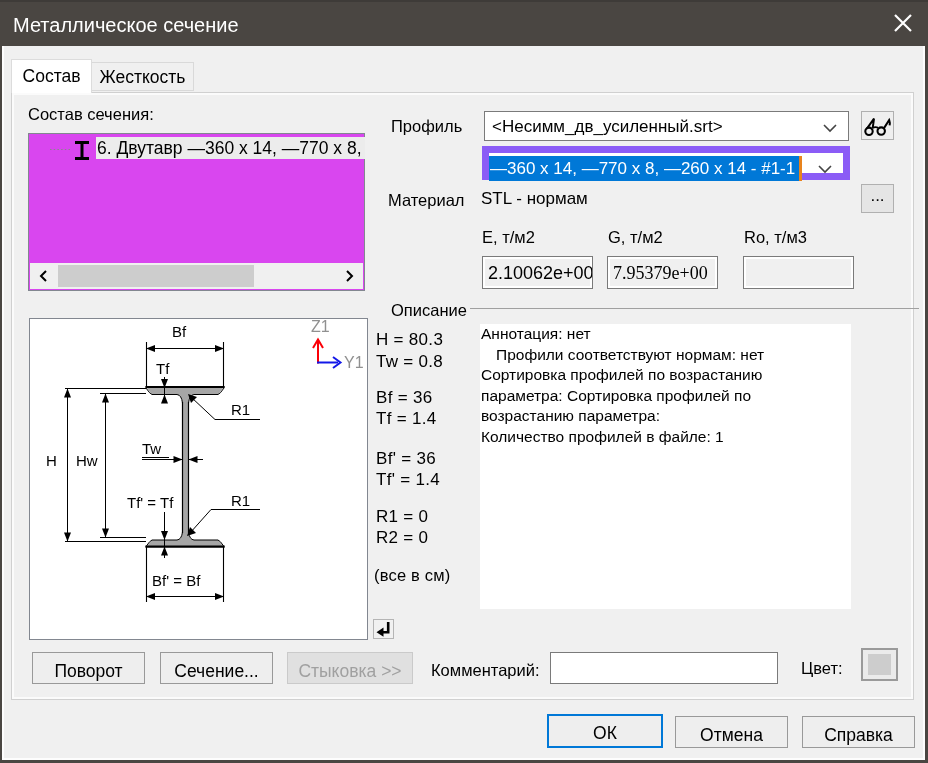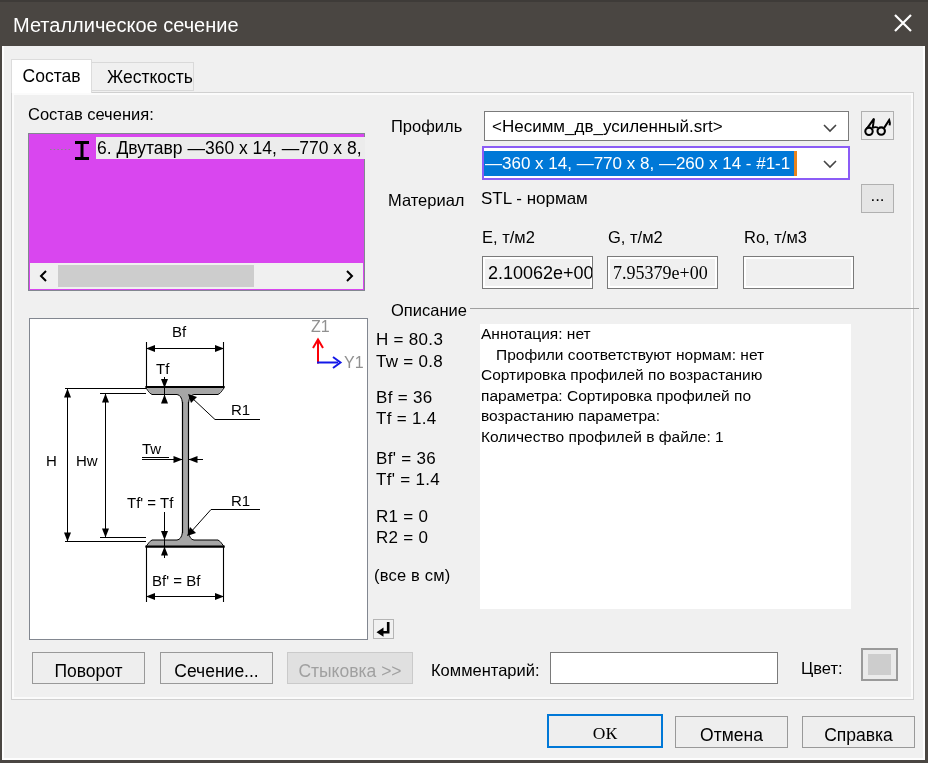--- a/index.html
+++ b/index.html
@@ -5,21 +5,21 @@
 body{width:928px;height:763px;overflow:hidden;font-family:"Liberation Sans",sans-serif;}
 #win{position:absolute;left:0;top:0;width:928px;height:763px;background:#4a4642;}
 #body{position:absolute;left:2px;top:46px;width:923px;height:714px;background:#f0f0f0;border-left:2px solid #fdfdfd;border-right:2px solid #fdfdfd;border-bottom:2px solid #fdfdfd;box-sizing:border-box;}
 .abs{position:absolute;}
 #title{position:absolute;left:13px;top:14px;color:#ffffff;font-size:20px;}
 .lbl{position:absolute;font-size:16.5px;color:#000;white-space:nowrap;}
 .c17{font-size:17px;}
 
 #panel{position:absolute;left:11px;top:92px;width:903px;height:608px;border:1px solid #d0d0d0;box-shadow:inset 0 0 0 2px #fbfbfb;box-sizing:border-box;}
 #tab1{position:absolute;left:11px;top:59px;width:81px;height:34px;background:#ffffff;border:1px solid #dcdcdc;border-bottom:none;box-sizing:border-box;z-index:3;font-size:17.5px;text-align:center;line-height:33px;}
-#tab2{position:absolute;left:92px;top:62px;width:102px;height:29px;background:#f0f0f0;border:1px solid #d9d9d9;border-left:none;box-sizing:border-box;z-index:2;font-size:17.5px;text-align:right;line-height:29px;}
+#tab2{position:absolute;left:92px;top:62px;width:102px;height:29px;background:#f0f0f0;border:1px solid #d9d9d9;border-left:none;box-sizing:border-box;z-index:2;font-size:17.5px;text-align:center;line-height:29px;}
 
 #lb{position:absolute;left:28px;top:133px;width:337px;height:158px;background:#d946ef;border:1px solid #828790;box-sizing:border-box;}
 #lbitem{position:absolute;left:67px;top:3px;width:268px;height:22px;background:#ececec;font-size:17.5px;white-space:nowrap;overflow:hidden;padding-left:1px;line-height:22px;}
 #lbsb{position:absolute;left:1px;bottom:1px;width:333px;height:26px;background:#f0f0f0;}
 #lbthumb{position:absolute;left:28px;top:2px;width:196px;height:22px;background:#cdcdcd;}
 
 #draw{position:absolute;left:29px;top:318px;width:339px;height:322px;background:#fff;border:1px solid #828790;box-sizing:border-box;}
 
 .field{position:absolute;background:#fff;border:1px solid #7a7a7a;box-sizing:border-box;}
 .ro{background:#f0f0f0;box-shadow:inset 0 0 0 2px #ffffff;}
@@ -142,21 +142,21 @@
     <svg width="31" height="27" viewBox="0 0 31 27" style="margin-top:1px;">
       <g stroke="#000" fill="none">
         <circle cx="7" cy="18.3" r="3.7" stroke-width="2.1"></circle>
         <circle cx="19.2" cy="18.1" r="3.7" stroke-width="2.1"></circle>
         <path d="M4.9,15.6 L12,5.6 L10.7,15.2" stroke-width="2"></path>
         <path d="M10.4,15.0 Q13.3,13.4 16.2,14.8" stroke-width="1.6"></path>
         <path d="M22,15.1 L27.2,7.0 Q28.2,9.6 27.6,12.4" stroke-width="2"></path>
       </g>
     </svg>
   </div>
-  <div class="field" style="left:482px;top:146px;width:368px;height:34px;border:2px solid #8b5cf6;">
+  <div class="field" style="left:482px;top:146px;width:368px;height:34px;border:7px solid #8b5cf6;">
     <div class="abs" style="left:0px;top:3px;height:25px;background:#0078d7;color:#fff;font-size:17px;line-height:25px;padding:0 4px 0 1px;white-space:nowrap;">—360 x 14, —770 x 8, —260 x 14 - #1-1</div>
     <div class="abs" style="left:310px;top:3px;width:2.5px;height:25px;background:#e8831d;"></div>
     <svg class="chev" width="26" height="30" viewBox="0 0 26 30">
         <path d="M6,13 l6,6 l6,-6" stroke="#444" stroke-width="1.6" fill="none"></path>
       </svg>
   </div>
   <div class="lbl" style="left:388px;top:191px;">Материал</div>
   <div class="c17 abs" style="left:481px;top:189px;">STL - нормам</div>
   <div class="btn" style="left:861px;top:184px;width:33px;height:29px;font-size:17px;line-height:22px;">...</div>
 
@@ -202,16 +202,16 @@
   <div class="btn" style="left:32px;top:652px;width:113px;height:32px;line-height:36px;background:#eeeeee;border-color:#999;">Поворот</div>
   <div class="btn" style="left:160px;top:652px;width:113px;height:32px;line-height:36px;background:#eeeeee;border-color:#999;">Сечение...</div>
   <div class="btn" style="left:287px;top:652px;width:126px;height:32px;line-height:36px;background:#e0e0e0;border-color:#cacaca;color:#a0a0a0;">Стыковка &gt;&gt;</div>
   <div class="lbl" style="left:431px;top:661px;">Комментарий:</div>
   <div class="field" style="left:550px;top:652px;width:228px;height:32px;"></div>
   <div class="lbl" style="left:801px;top:659px;">Цвет:</div>
   <div class="abs" style="left:861px;top:648px;width:37px;height:33px;border:2px solid #9a9a9a;background:#ebebeb;box-sizing:border-box;">
       <div class="abs" style="left:5px;top:4px;width:23px;height:21px;background:#cdcdcd;"></div>
     </div>
 
-  <div class="btn" id="ok" style="left:547px;top:714px;width:116px;height:34px;line-height:35px;background:#eeeeee;font-family:Liberation Serif, serif;">ОК</div>
+  <div class="btn" id="ok" style="left:547px;top:714px;width:116px;height:34px;line-height:35px;background:#eeeeee;">ОК</div>
   <div class="btn" style="left:675px;top:716px;width:113px;height:32px;line-height:36px;background:#eeeeee;border-color:#999;">Отмена</div>
   <div class="btn" style="left:802px;top:716px;width:113px;height:32px;line-height:36px;background:#eeeeee;border-color:#999;">Справка</div>
 </div>
 
 </body></html>

